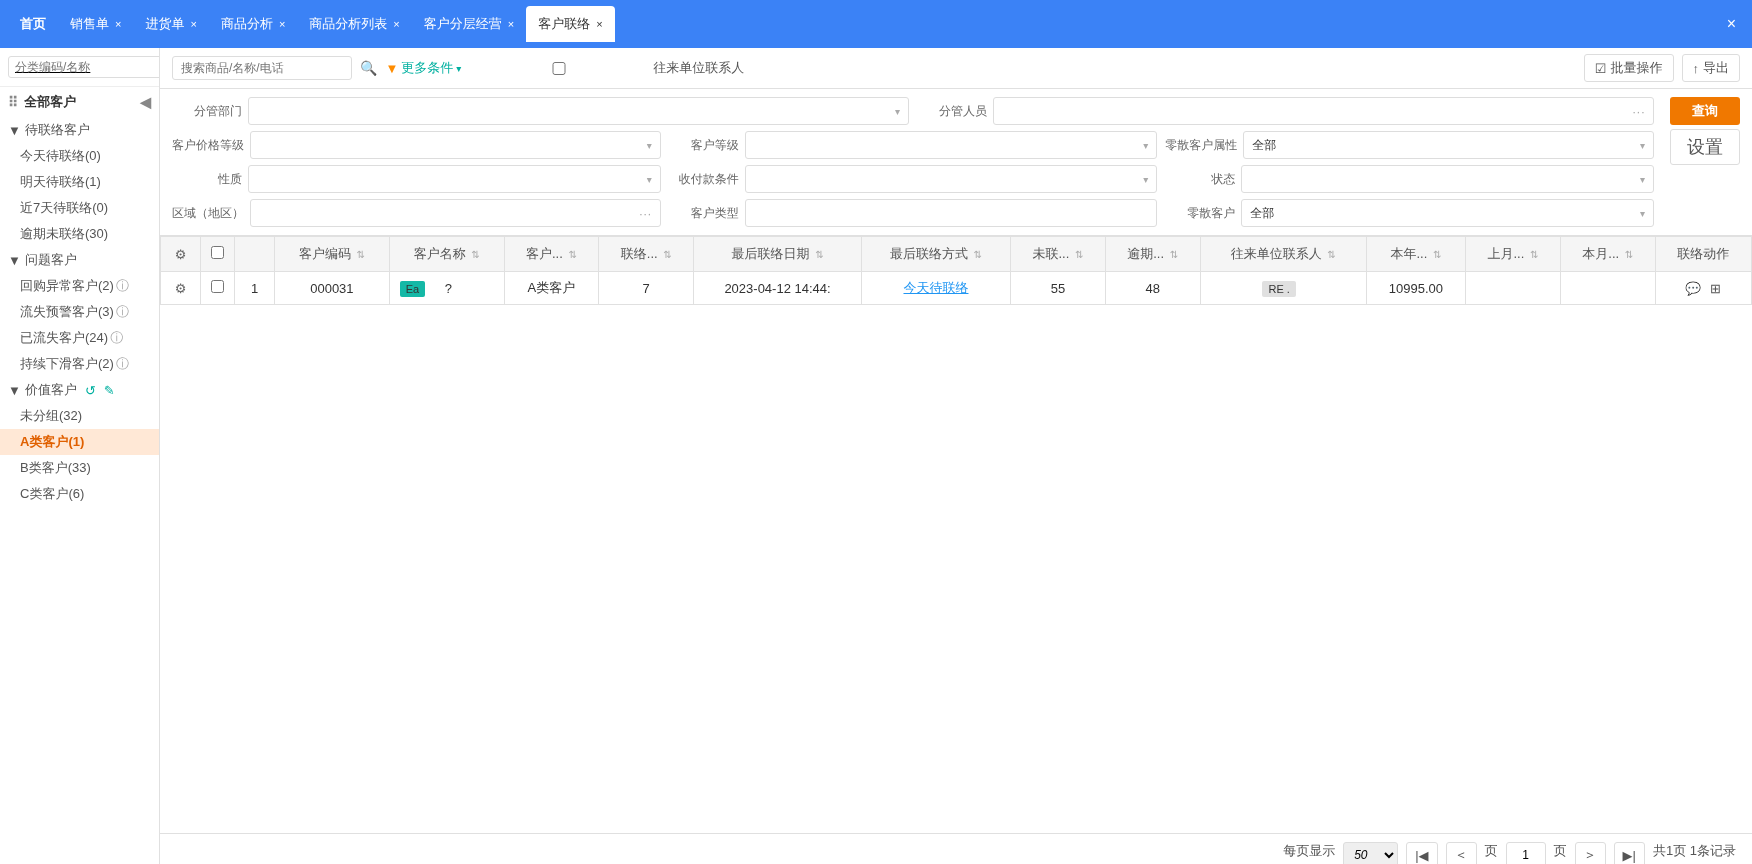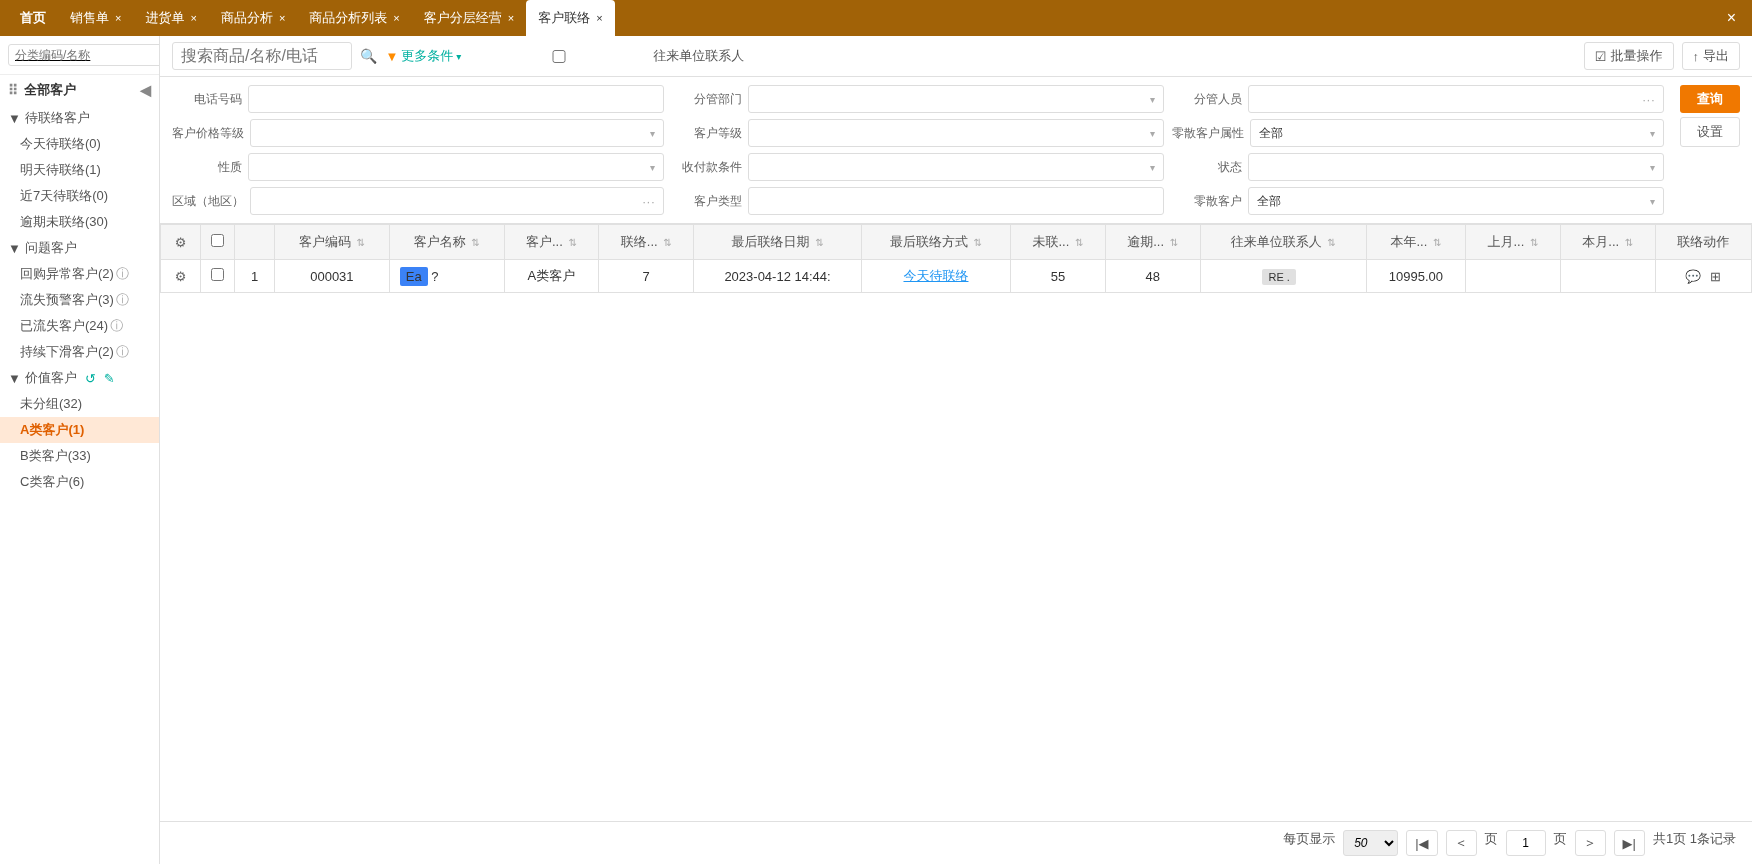--- a/index.html
+++ b/index.html
@@ -1,20 +1,20 @@
 <!DOCTYPE html>
 <html><head>
   <meta charset="utf-8">
   <style>
     * { box-sizing: border-box; margin: 0; padding: 0; font-family: 'Microsoft YaHei', Arial, sans-serif; font-size: 13px; }
     body { background: #f5f5f5; width: 1752px; height: 864px; overflow: hidden; }
     
     
     .top-nav {
-      display: flex; align-items: center; background: #a16207; height: 36px; padding: 16px 8px;
+      display: flex; align-items: center; background: #3b82f6; height: 48px; padding: 16px 8px;
     }
     .nav-tab {
       display: flex; align-items: center; height: 36px; padding: 0 12px; color: #fff;
       cursor: pointer; font-size: 13px; white-space: nowrap; position: relative;
     }
     .nav-tab.active {
       background: #fff; color: #333; border-radius: 4px 4px 0 0;
     }
     .nav-tab .close-btn {
       margin-left: 6px; font-size: 11px; color: inherit; cursor: pointer;
@@ -57,21 +57,21 @@
     .content-area {
       flex: 1; display: flex; flex-direction: column; background: #f5f5f5; overflow: hidden;
     }
 
     
     .filter-bar {
       display: flex; align-items: center; padding: 6px 12px; background: #fff;
       border-bottom: 1px solid #e0e0e0; gap: 8px;
     }
     .filter-bar input {
-      border: 1px solid #ddd; border-radius: 3px; padding: 4px 8px; font-size: 16px; width: 180px; outline: none;
+      border: 1px solid #ddd; border-radius: 3px; padding: 4px 8px; font-size: 12px; width: 180px; outline: none;
     }
     .filter-bar .search-icon { color: #00b0a0; cursor: pointer; font-size: 14px; }
     .more-conditions {
       color: #00b0a0; cursor: pointer; font-size: 12px; display: flex; align-items: center; gap: 3px;
     }
     .my-customers { display: flex; align-items: center; gap: 4px; color: #555; font-size: 12px; cursor: pointer; }
     .toolbar-right { margin-left: auto; display: flex; align-items: center; gap: 8px; }
     .toolbar-btn {
       border: 1px solid #ddd; background: #fff; border-radius: 3px; padding: 4px 10px;
       cursor: pointer; font-size: 12px; color: #555; display: flex; align-items: center; gap: 4px;
@@ -93,21 +93,21 @@
     
     .action-btns {
       display: flex; flex-direction: column; gap: 4px; margin-left: 8px;
     }
     .btn-query {
       background: #f07800; color: #fff; border: none; border-radius: 3px;
       padding: 5px 16px; cursor: pointer; font-size: 13px; font-weight: bold;
     }
     .btn-settings {
       background: #fff; color: #555; border: 1px solid #ddd; border-radius: 3px;
-      padding: 5px 16px; cursor: pointer; font-size: 13px;
+      padding: 5px 16px; cursor: pointer; font-size: 18px;
     }
 
     
     .table-container {
       flex: 1; overflow: auto; background: #fff; margin: 0;
     }
     table {
       width: 100%; border-collapse: collapse; font-size: 12px;
     }
     thead tr { background: #f5f5f5; }
@@ -296,24 +296,20 @@
         </button>
       </div>
     </div>
 
     <div class="adv-filter">
       <div style="display:flex; align-items:flex-start; gap:8px;">
         <div style="flex:1;">
 
           <div class="filter-row">
             <div class="filter-field">
-              <span class="filter-label">电话号码</span>
-              <input style="flex: 1 1 0%; border: 1px solid rgb(221, 221, 221); border-radius: 3px; padding: 4px 8px; font-size: 12px; outline: none; min-height: 28px;">
-            </div>
-            <div class="filter-field">
               <span class="filter-label">分管部门</span>
               <div class="filter-input-wrap">
                 <span class="value-text"></span>
                 <span class="arrow">▾</span>
               </div>
             </div>
             <div class="filter-field">
               <span class="filter-label">分管人员</span>
               <div class="filter-input-wrap" style="flex:1; justify-content:flex-end;">
                 <span class="value-text"></span>
@@ -471,21 +467,21 @@
             <td class="checkbox-cell">
               <input type="checkbox" style="">
             </td>
             <td>
               <span>1</span>
             </td>
             <td>
               <span>000031</span>
             </td>
             <td style="text-align:left;">
-              <span style="background:#3b82f6; padding:2px 6px; border-radius:2px; margin-right:0; font-size:13px;">Ea</span>
+              <span style="background:#14b8a6; padding:2px 6px; border-radius:2px; margin-right:16px; font-size:11px;">Ea</span>
               <span>?</span>
             </td>
             <td>
               <span>A类客户</span>
             </td>
             <td>
               <span>7</span>
             </td>
             <td>
               <span>2023-04-12 14:44:</span>

